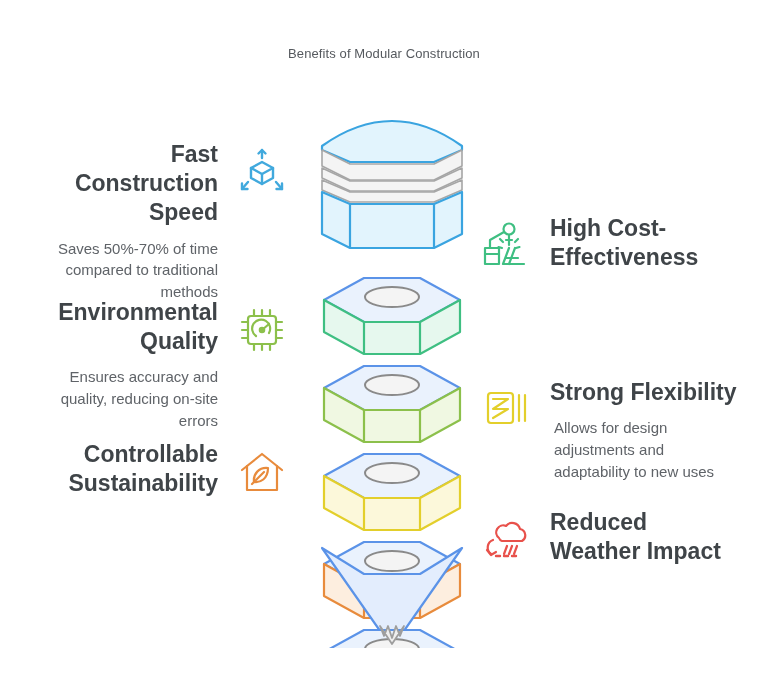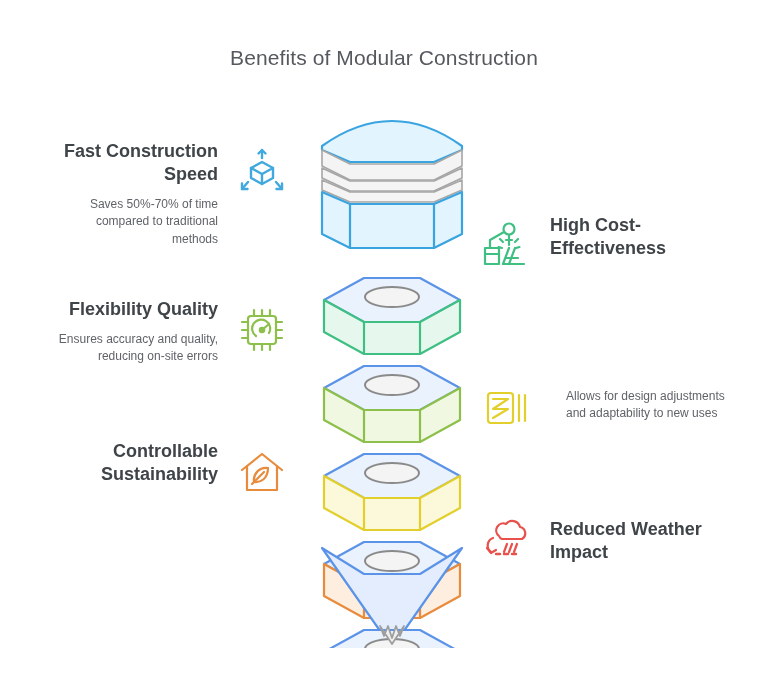--- a/index.html
+++ b/index.html
@@ -14,21 +14,21 @@
     font-family: "Liberation Sans", sans-serif;
     overflow: hidden;
   }
 
   #page-title {
     position: absolute;
     top: 46px;
     left: 0;
     width: 768px;
     text-align: center;
-    font-size: 21px;
+    font-size: 13px;
     color: #55595e;
     font-weight: 400;
     letter-spacing: 0.1px;
   }
 
   
   #stack {
     position: absolute;
     left: 294px;
     top: 88px;
@@ -44,31 +44,31 @@
     align-items: flex-start;
   }
   .benefit.left  { flex-direction: row; }
   .benefit.right { flex-direction: row; }
 
   .b-text { }
   .benefit.left .b-text  { text-align: right; }
   .benefit.right .b-text { text-align: left; }
 
   .b-title {
-    font-size: 18px;
+    font-size: 23px;
     font-weight: bold;
     color: #3f4448;
     line-height: 1.27;
     margin: 0;
   }
   .b-desc {
-    font-size: 12px;
+    font-size: 15px;
     color: #5f6368;
     line-height: 1.45;
-    margin: 10px 0 0 16px;
+    margin: 10px 0 0 4px;
   }
 
   .b-icon {
     flex: 0 0 auto;
     width: 52px;
     height: 52px;
   }
   .benefit.left  .b-icon { margin-left: 18px; margin-top: 6px; }
   .benefit.right .b-icon { margin-right: 16px; margin-top: 4px; }
   .b-icon svg { display: block; width: 52px; height: 52px; }
@@ -200,21 +200,21 @@
       </g>
     </svg>
   </div>
   <div class="b-text">
     <p class="b-title">High Cost-Effectiveness</p>
   </div>
 </div>
 
 <div class="benefit left" id="blk-quality">
   <div class="b-text">
-    <p class="b-title">Flexibility Quality</p>
+    <p class="b-title">Environmental Quality</p>
     <p class="b-desc">Ensures accuracy and quality, reducing on-site errors</p>
   </div>
   <div class="b-icon">
     <svg viewBox="0 0 52 52">
       <g fill="none" stroke="#8cc04b" stroke-width="2.2" stroke-linecap="round" stroke-linejoin="round">
         <rect x="12" y="12" width="28" height="28" rx="3"></rect>
         <path d="M18 6 L18 12"></path>
           <path d="M26 6 L26 12"></path>
           <path d="M34 6 L34 12"></path>
         <path d="M18 40 L18 46"></path>
@@ -239,20 +239,21 @@
     <svg viewBox="0 0 52 52">
       <g fill="none" stroke="#e3cf2b" stroke-width="2.2" stroke-linecap="round" stroke-linejoin="round">
         <rect x="6" y="11" width="25" height="30" rx="3"></rect>
         <path d="M11 17 L26 17 L11 27 L26 27 L11 36"></path>
         <path d="M37 13 L37 39"></path>
         <path d="M43 13 L43 39"></path>
       </g>
     </svg>
   </div>
   <div class="b-text">
+    <p class="b-title">Strong Flexibility</p>
     <p class="b-desc">Allows for design adjustments and adaptability to new uses</p>
   </div>
 </div>
 
 <div class="benefit left" id="blk-env">
   <div class="b-text">
     <p class="b-title">Controllable Sustainability</p>
   </div>
   <div class="b-icon">
     <svg viewBox="0 0 52 52">

